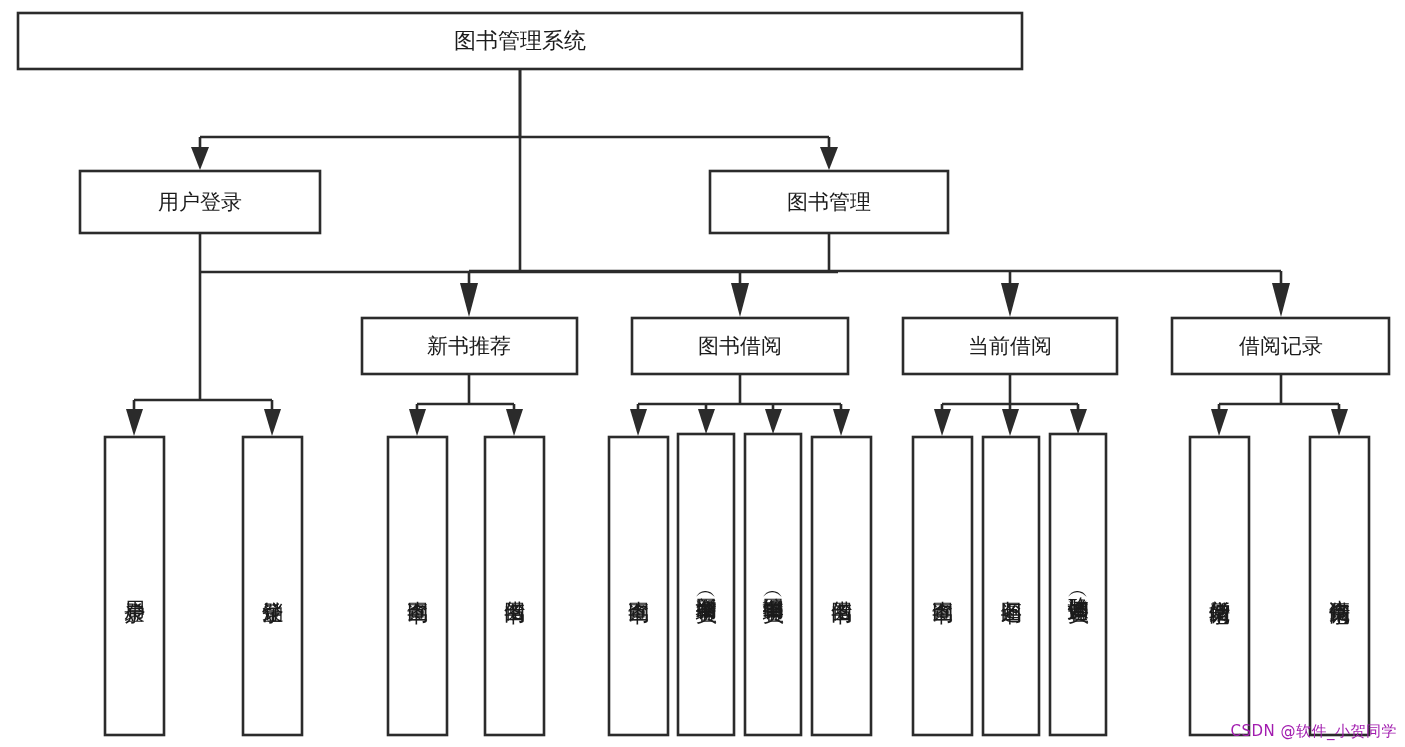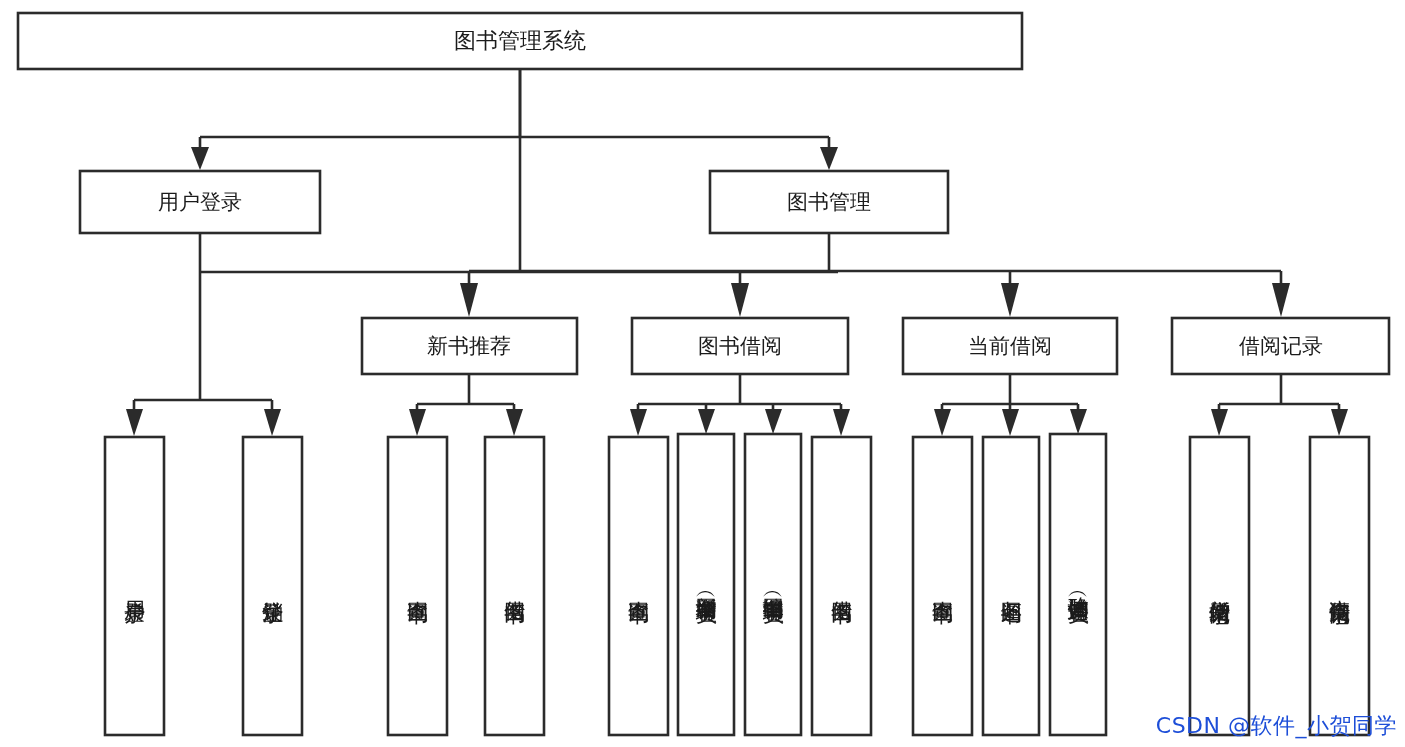--- a/index.html
+++ b/index.html
@@ -67,22 +67,22 @@
     align-items: center;
     justify-content: center;
     pointer-events: none;
     white-space: nowrap;
   }
   .watermark {
     position: absolute;
     right: 8px;
     bottom: 6px;
     font-family: "DejaVu Sans", "Liberation Sans", sans-serif;
-    font-size: 22px;
-    color: #1d4ed8;
+    font-size: 15px;
+    color: #a21caf;
     letter-spacing: 0.5px;
     user-select: none;
   }
 </style>
 </head>
 <body>
 
 <div id="diagram-root">
 
   <svg class="diagram-canvas" viewBox="0 0 1405 747" xmlns="http://www.w3.org/2000/svg">

